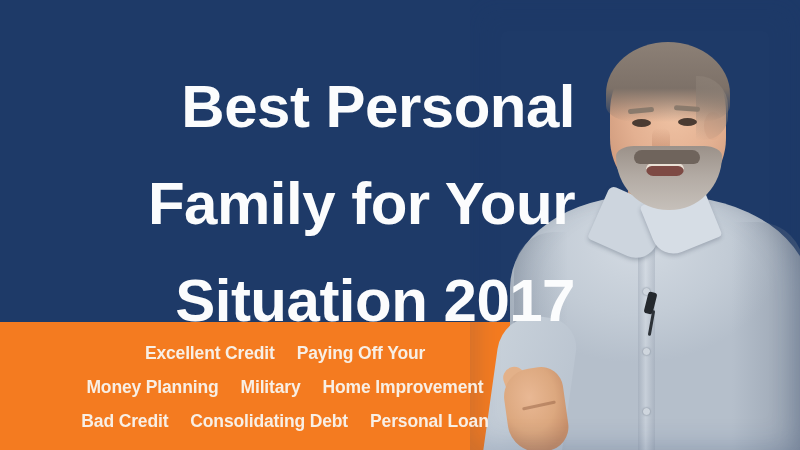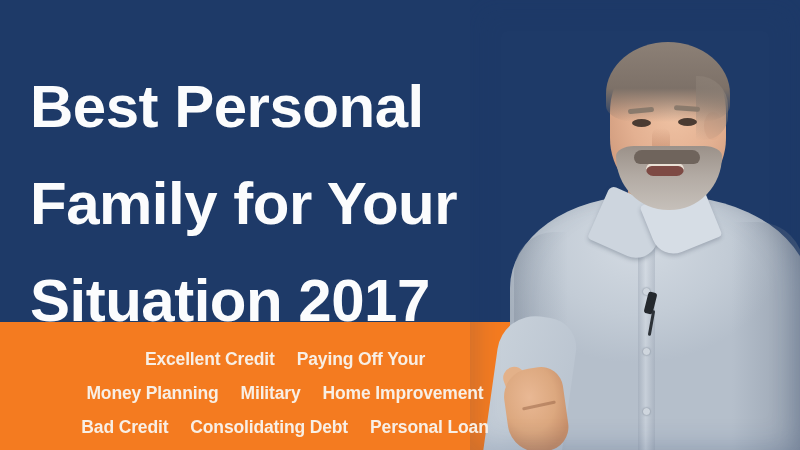--- a/index.html
+++ b/index.html
@@ -41,38 +41,38 @@
     top: 18px;
     width: 545px;
     z-index: 4;
     color: #fbfcfd;
     font-size: 60px;
     font-weight: 700;
     line-height: 97px;
     letter-spacing: -0.5px;
     white-space: nowrap;
   }
-  .headline .hl-line { display: block; }
+  .headline .hl-line { display: block; text-align: right; }
 
   
   .tags {
     position: absolute;
     left: 0;
     top: 336px;
     width: 520px;
     z-index: 4;
     color: #f8efe5;
     font-size: 17.5px;
     font-weight: 700;
     letter-spacing: -0.15px;
   }
   .tag-row {
     display: flex;
     justify-content: center;
-    align-items: flex-end;
+    align-items: center;
     height: 34px;
     padding-left: 18px;
     margin-left: 32px;
   }
   .tag-row .tag { white-space: nowrap; }
   .tag-row .tag + .tag { margin-left: 22px; }
 
   
   .presenter {
     position: absolute;

